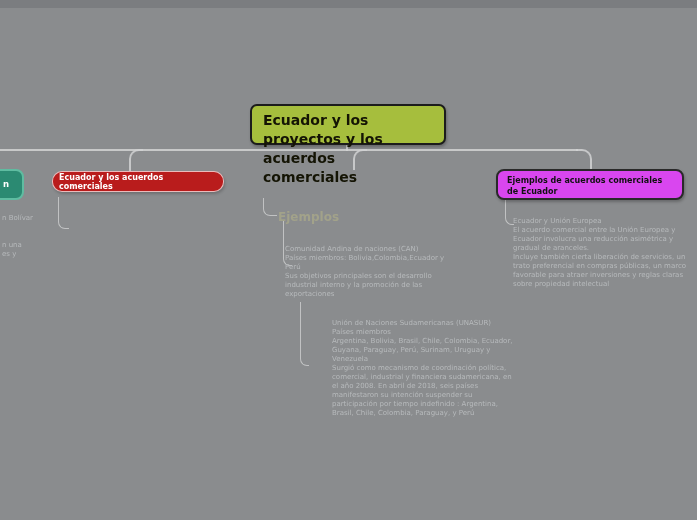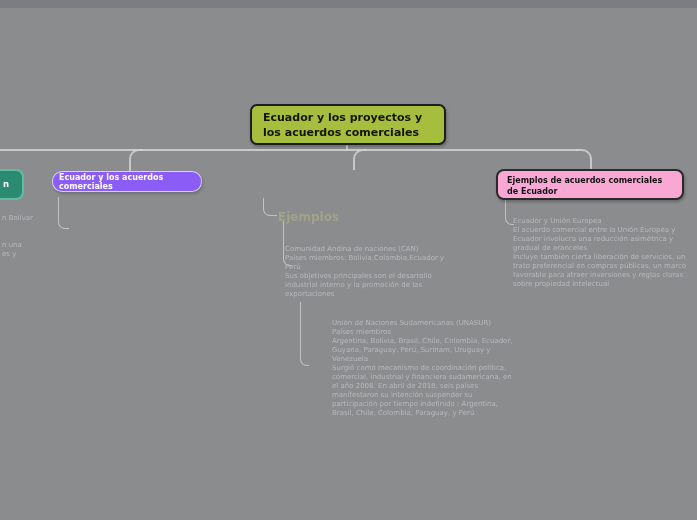--- a/index.html
+++ b/index.html
@@ -10,30 +10,30 @@
   
   .rail{position:absolute;left:-30px;top:149px;width:608px;height:2px;background:#d2d3d4;opacity:.85;}
   .stem{position:absolute;left:346px;top:142px;width:2px;height:9px;background:#d2d3d4;opacity:.85;}
   .drop-l{position:absolute;border-left:2px solid #d2d3d4;border-top:2px solid #d2d3d4;border-top-left-radius:10px;opacity:.85;}
   .drop-r{position:absolute;border-right:2px solid #d2d3d4;border-top:2px solid #d2d3d4;border-top-right-radius:10px;opacity:.85;}
   .bracket{position:absolute;border-left:1.5px solid #cfd0d1;border-bottom:1.5px solid #cfd0d1;border-bottom-left-radius:7px;opacity:.8;}
 
   
   .node{position:absolute;box-sizing:border-box;font-weight:bold;}
   #central-node{left:250px;top:104px;width:196px;height:41px;background:#a6be3d;border:2px solid #1c1c1c;
-    border-radius:7px;color:#141404;font-size:11px;line-height:1.35;padding:5px 11px;
+    border-radius:7px;color:#141404;font-size:14px;line-height:1.35;padding:5px 11px;
     box-shadow:1px 2px 3px rgba(0,0,0,.25);}
   #teal-node{left:-92px;top:169px;width:116px;height:31px;background:#2b8a72;border:2px solid #5fbca1;
     border-radius:8px;color:#ffffff;font-size:8.5px;text-align:right;padding:8px 13px 0 0;}
-  #red-node{left:52px;top:171px;width:150px;height:21px;background:#8b5cf6;border:1px solid rgba(255,255,255,.7);
+  #red-node{left:52px;top:171px;width:172px;height:21px;background:#b91c1c;border:1px solid rgba(255,255,255,.7);
     border-radius:10px;color:#ffffff;font-size:8px;display:flex;align-items:center;justify-content:center;
     padding:4px 6px;box-shadow:1px 2px 3px rgba(0,0,0,.2);}
   #khaki-node{left:259px;top:167px;width:191px;height:32px;background:#b6b69c;border:2px solid #d8d8c4;
     border-radius:10px;color:#82826a;font-size:8px;line-height:1.4;padding:4px 9px;}
-  #orange-node{left:496px;top:169px;width:188px;height:31px;background:#f9a8d4;border:2px solid #2a2a2a;
+  #orange-node{left:496px;top:169px;width:188px;height:31px;background:#d946ef;border:2px solid #2a2a2a;
     border-radius:8px;color:#111111;font-size:8px;line-height:1.4;padding:4px 9px;
     box-shadow:1px 2px 3px rgba(0,0,0,.25);}
 
   
   #ejemplos-label{position:absolute;left:278px;top:210px;font-size:12px;font-weight:600;color:#a2a28a;}
 
   
   .note{position:absolute;font-size:7px;line-height:9px;color:#b7babc;white-space:pre-line;letter-spacing:0px;}
   #note-teal{left:2px;top:214px;width:64px;}
   #note-acuerdos{left:70px;top:209px;width:176px;}

